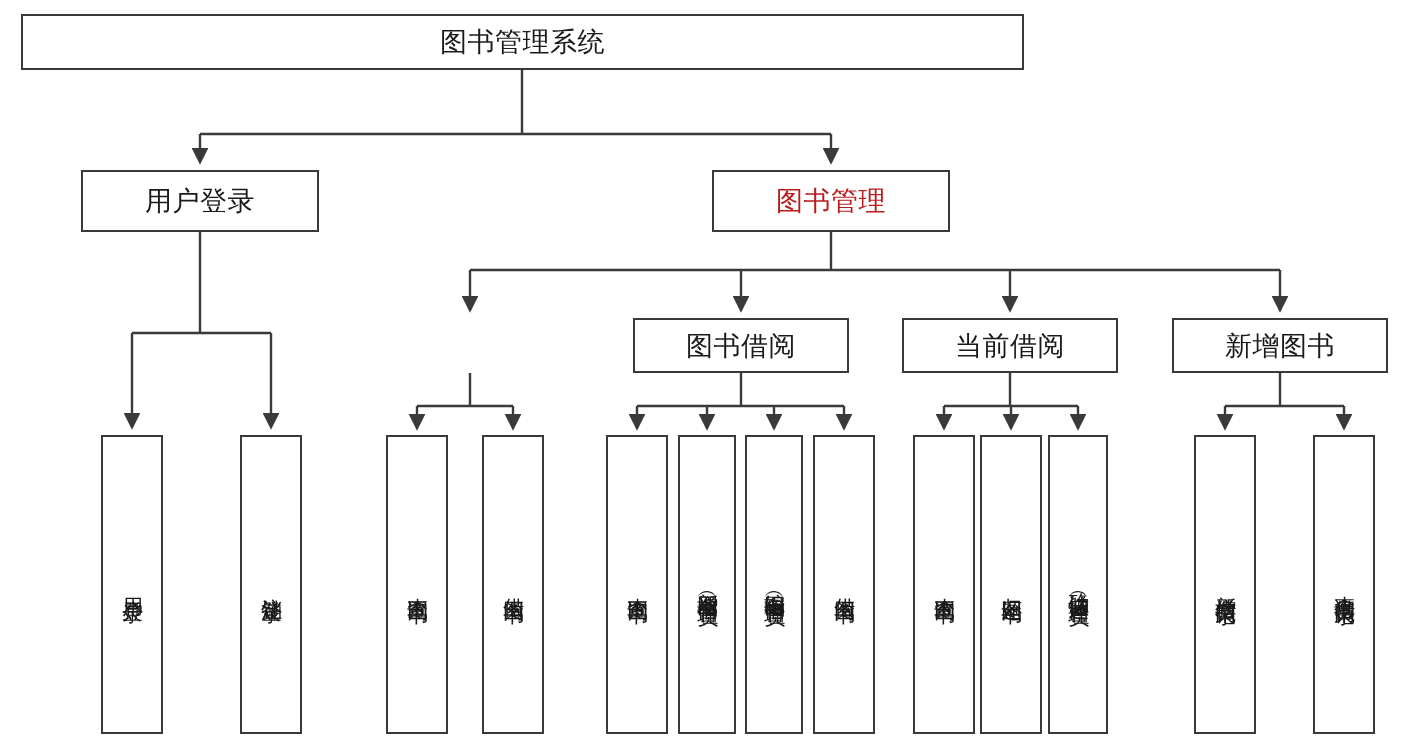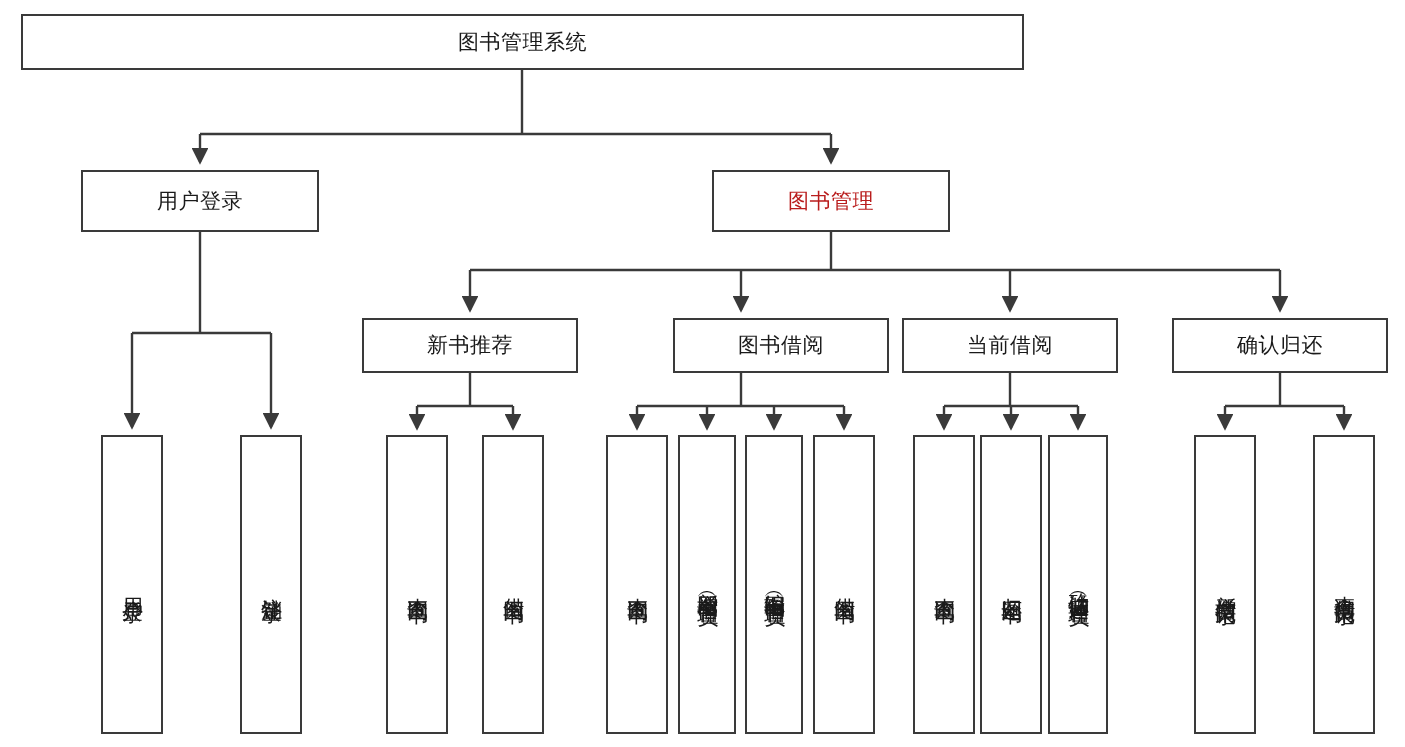--- a/index.html
+++ b/index.html
@@ -35,21 +35,21 @@
     justify-content: center;
     color: #1a1a1a;
   }
   .node .label {
     display: block;
     text-align: center;
     line-height: 1.18;
     letter-spacing: 0.5px;
   }
   .node.horiz .label {
-    font-size: 21px;
+    font-size: 27px;
   }
   .node.vert {
     align-items: center;
     justify-content: center;
   }
   .node.vert .label {
     writing-mode: vertical-rl;
     text-orientation: upright;
     font-size: 21px;
     line-height: 1.22;
@@ -125,31 +125,28 @@
     <span class="label" style="color: rgb(26, 26, 26);">图书管理系统</span>
   </div>
 
   <div class="node horiz" style="left: 81px; top: 170px; width: 238px; height: 62px; border-color: rgb(58, 58, 58);">
     <span class="label" style="color: rgb(26, 26, 26);">用户登录</span>
   </div>
   <div class="node horiz" style="left: 712px; top: 170px; width: 238px; height: 62px; border-color: rgb(58, 58, 58);">
     <span class="label" style="color: #b91c1c;">图书管理</span>
   </div>
 
-  <div class="node horiz" style="left: 362px; top: 318px; width: 216px; height: 55px; border-color: rgb(58, 58, 58);">
-    <span class="label" style="color: rgb(26, 26, 26);">新书推荐</span>
-  </div>
-  <div class="node horiz" style="left: 633px; top: 318px; width: 216px; height: 55px; border-color: rgb(58, 58, 58); margin-left: 40px;">
+  <div class="node horiz" style="left: 633px; top: 318px; width: 216px; height: 55px; border-color: rgb(58, 58, 58);">
     <span class="label" style="color: rgb(26, 26, 26);">图书借阅</span>
   </div>
   <div class="node horiz" style="left: 902px; top: 318px; width: 216px; height: 55px; border-color: rgb(58, 58, 58);">
     <span class="label" style="color: rgb(26, 26, 26);">当前借阅</span>
   </div>
   <div class="node horiz" style="left: 1172px; top: 318px; width: 216px; height: 55px; border-color: rgb(58, 58, 58);">
-    <span class="label" style="color: rgb(26, 26, 26);">确认归还</span>
+    <span class="label" style="color: rgb(26, 26, 26);">新增图书</span>
   </div>
 
   <div class="node vert" style="left: 101px; top: 435px; width: 62px; height: 299px; border-color: rgb(58, 58, 58);">
     <span class="label" style="color: rgb(26, 26, 26);">用户登录</span>
   </div>
   <div class="node vert" style="left: 240px; top: 435px; width: 62px; height: 299px; border-color: rgb(58, 58, 58);">
     <span class="label" style="color: rgb(26, 26, 26);">注销登录</span>
   </div>
   <div class="node vert" style="left: 386px; top: 435px; width: 62px; height: 299px; border-color: rgb(58, 58, 58);">
     <span class="label" style="color: rgb(26, 26, 26);">查询图书</span>

